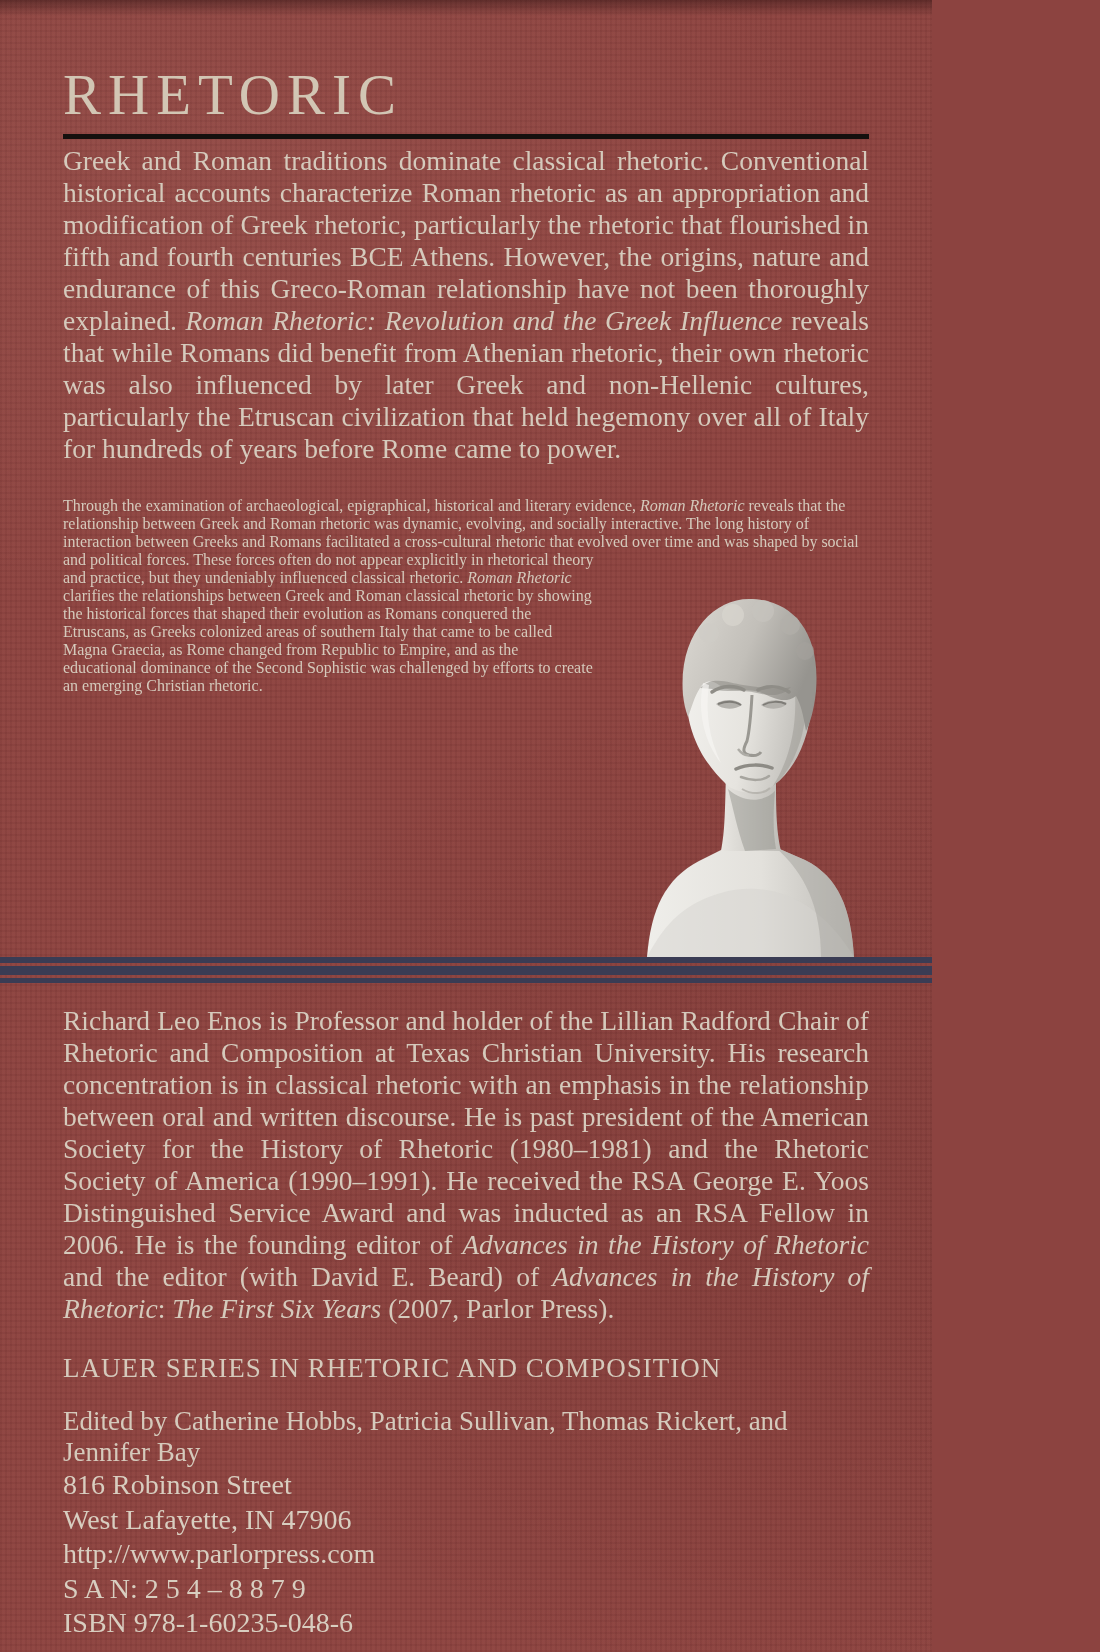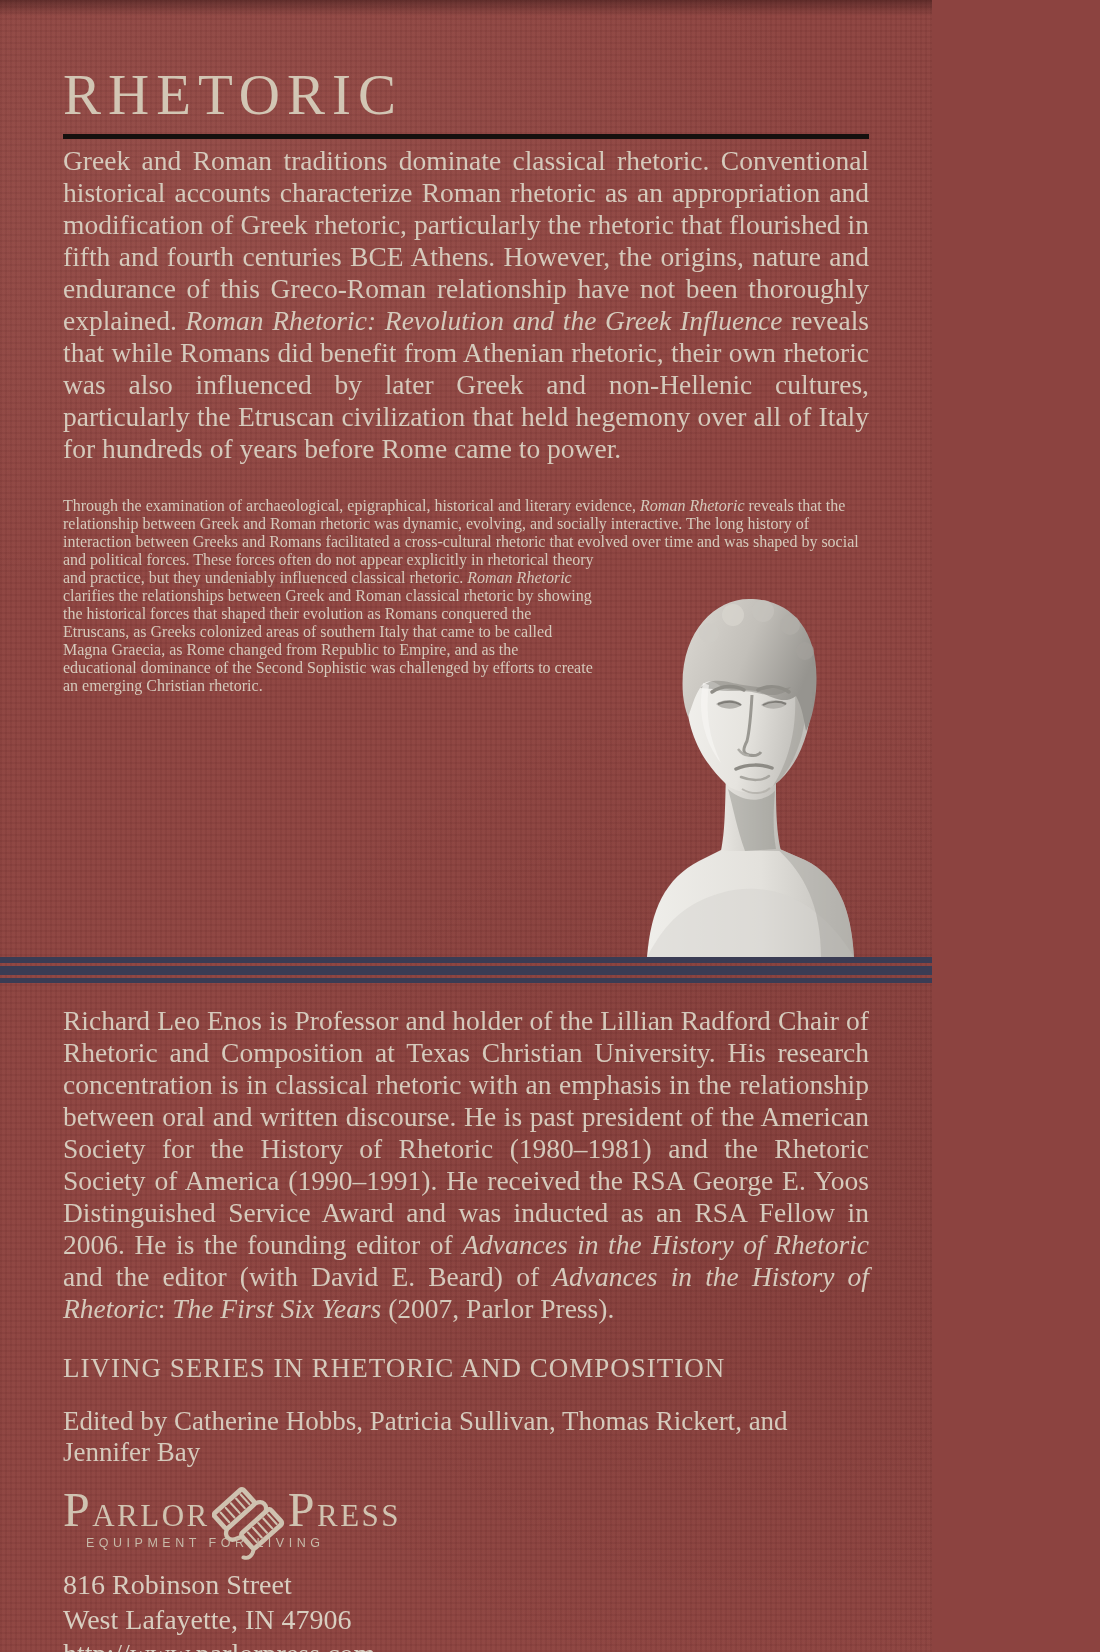--- a/index.html
+++ b/index.html
@@ -136,37 +136,23 @@
     <div class="stripes">
       <div class="stripe-bar s1"></div>
       <div class="sgap"></div>
       <div class="stripe-bar s2"></div>
       <div class="sgap"></div>
       <div class="stripe-bar s3"></div>
     </div>
 
     <p class="body bio"><span>Richard Leo Enos is Professor and holder of the Lillian Radford Chair of Rhetoric and Composition at Texas Christian University. His research concentration is in classical rhetoric with an emphasis in the relationship between oral and written discourse. He is past president of the American Society for the History of Rhetoric (1980–1981) and  the Rhetoric Society of America (1990–1991). He received the RSA George E. Yoos Distinguished Service Award and was inducted as an RSA Fellow in 2006. He is the founding editor of </span><i>Advances in the History of Rhetoric</i><span> and the editor (with David E. Beard) of </span><i>Advances in the History of Rhetoric</i><span>: </span><i>The First Six Years</i><span> (2007, Parlor Press).</span></p>
 
-    <div class="series-title">LIVING SERIES IN RHETORIC AND COMPOSITION</div>
+    <div class="series-title">LAUER SERIES IN RHETORIC AND COMPOSITION</div>
     <div class="series-editors">Edited by Catherine Hobbs, Patricia Sullivan, Thomas Rickert, and Jennifer Bay</div>
 
-    <div class="logo-row">
-      <span class="logo-word">Parlor</span><span class="logo-icon"><svg width="74" height="80" viewBox="0 0 84 92" aria-hidden="true">
-          <g transform="rotate(-42 42 46)" fill="none" stroke="#cfc2b0" stroke-linecap="round">
-            <rect x="17" y="12" width="45" height="23" rx="3" stroke-width="5.5"></rect>
-            <path d="M25,16 L25,31 M33,16 L33,31 M41,16 L41,31 M49,16 L49,31 M56,16 L56,31" stroke-width="2.4"></path>
-            <rect x="25" y="50" width="45" height="23" rx="3" stroke-width="5.5"></rect>
-            <path d="M33,54 L33,69 M41,54 L41,69 M49,54 L49,69 M57,54 L57,69 M64,54 L64,69" stroke-width="2.4"></path>
-            <path d="M62,35 C71,38 71,46 64,50" stroke-width="5"></path>
-            <path d="M18,35 C9,39 10,48 19,51 L25,53" stroke-width="5"></path>
-            <path d="M25,73 C18,78 13,77 10,72" stroke-width="4.5"></path>
-          </g>
-        </svg></span><span class="logo-word">Press</span>
-      <span class="logo-tagline">EQUIPMENT FOR LIVING</span>
-    </div>
 
     <div class="address">
       <div>816 Robinson Street</div>
       <div>West Lafayette, IN 47906</div>
       <div>http://www.parlorpress.com</div>
       <div>S A N: 2 5 4 – 8 8 7 9</div>
       <div>ISBN 978-1-60235-048-6</div>
     </div>
 
   </div>

